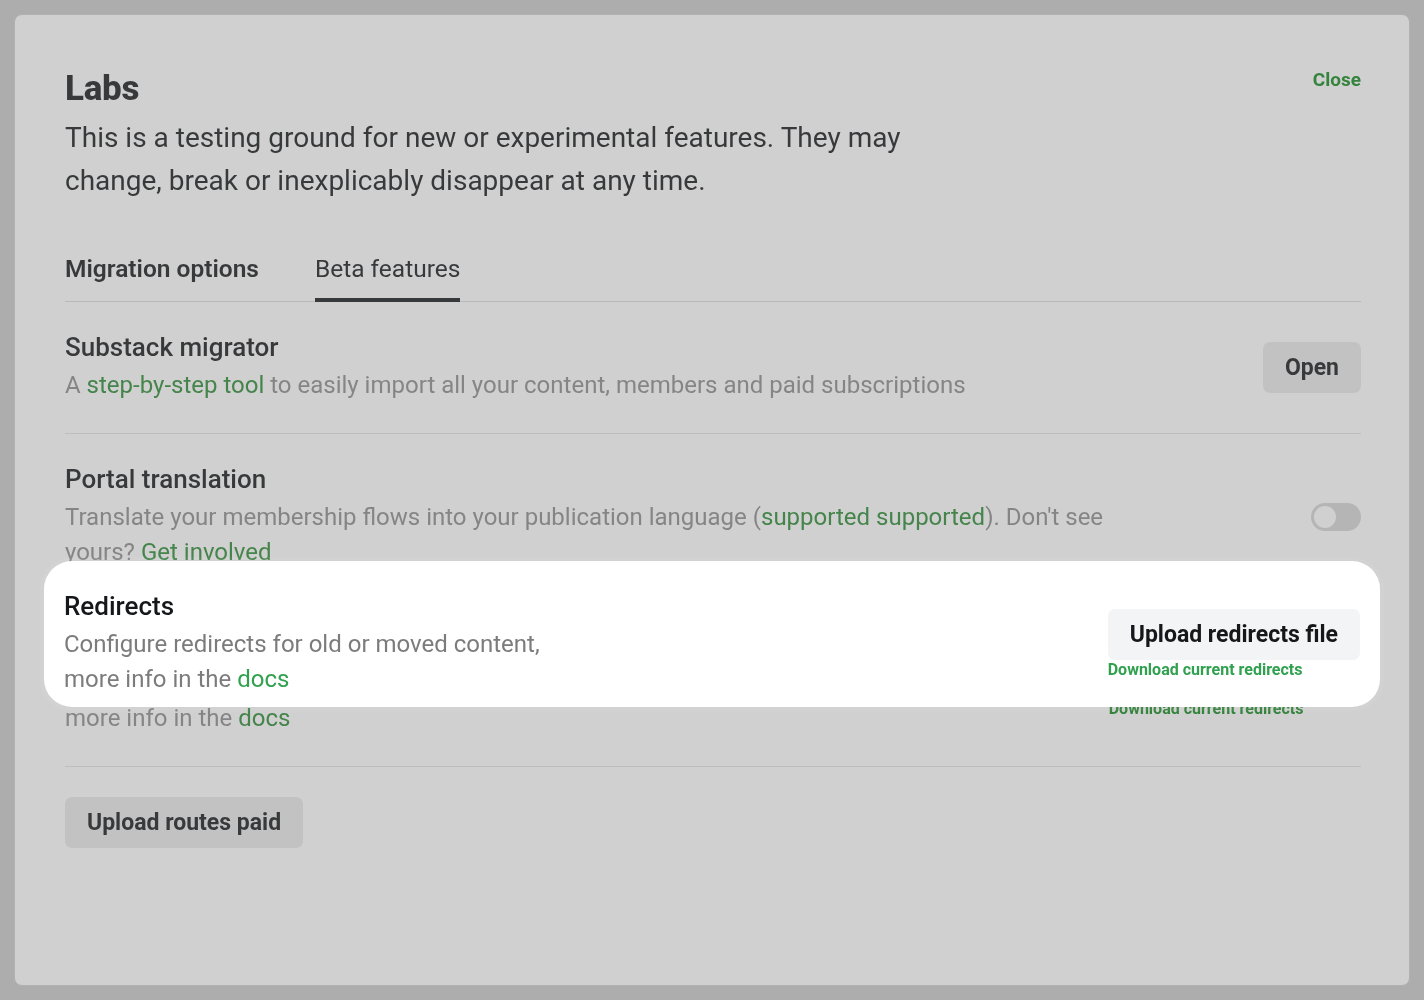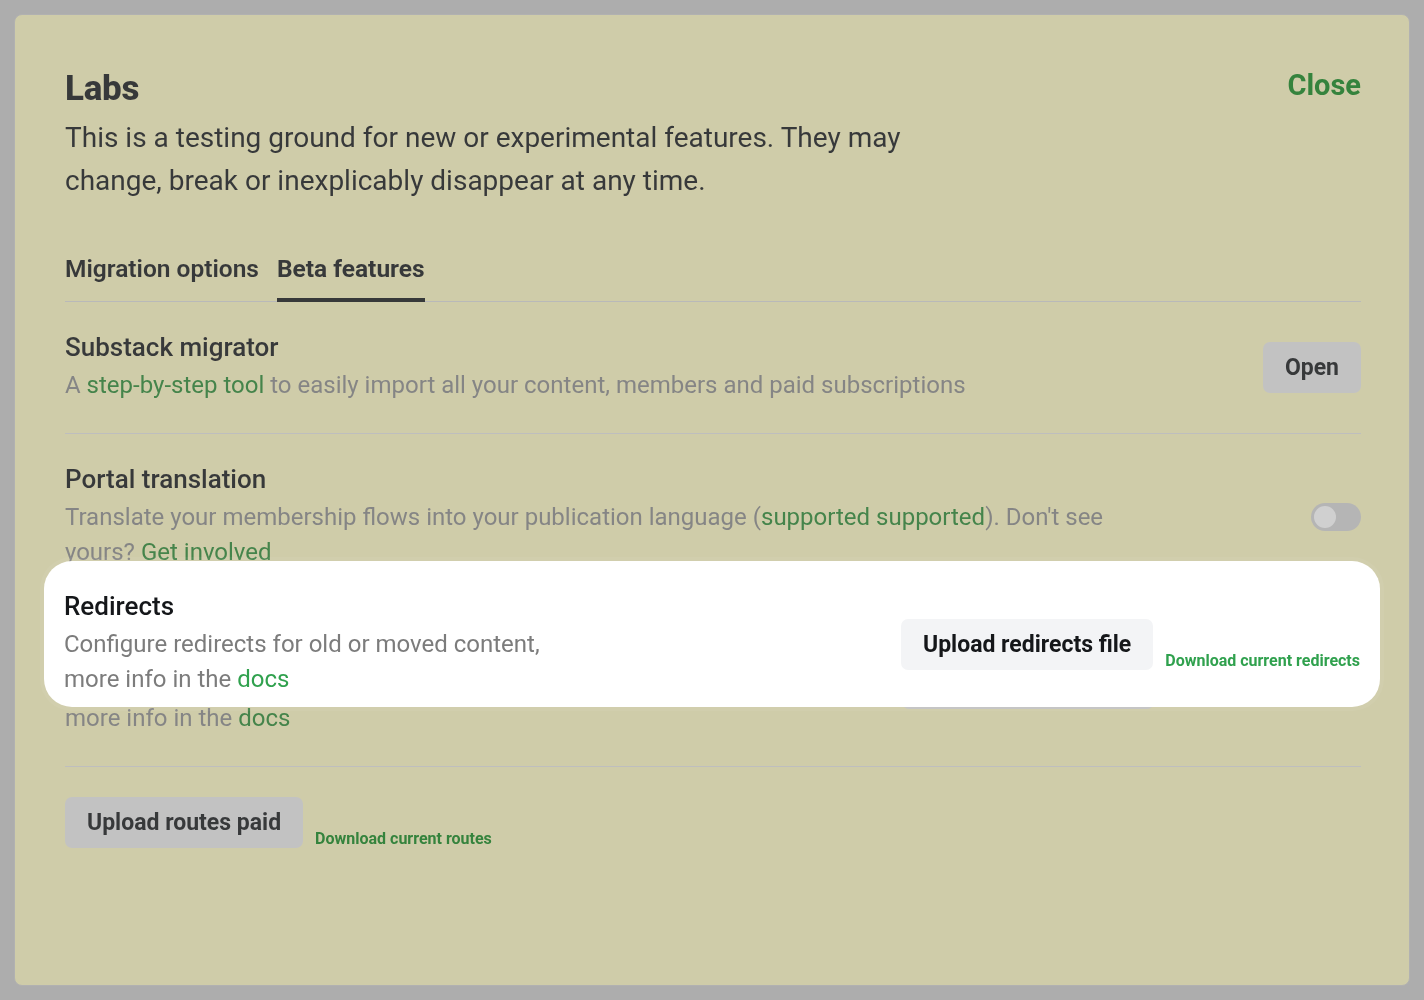--- a/index.html
+++ b/index.html
@@ -16,70 +16,70 @@
       overflow: hidden;
     }
     .panel-outer {
       position: absolute;
       left: 14px;
       top: 14px;
       width: 1396px;
       height: 972px;
       border: 1px solid #cfcfcf;
       border-radius: 8px;
-      background: #fef9c3;
+      background: #ffffff;
     }
     .panel {
       position: absolute;
       left: 50px;
       top: 53px;
       width: 1296px;
     }
     .header-row {
       display: flex;
       justify-content: space-between;
       align-items: flex-start;
       width: 100%;
     }
     .title {
       font-size: 35px;
       font-weight: 800;
       color: #15171a;
       letter-spacing: -0.3px;
     }
     .close-link {
-      font-size: 29px;
+      font-size: 19px;
       font-weight: 700;
       color: #11891e;
       cursor: pointer;
     }
     .subtitle {
       font-size: 28px;
       color: #15171a;
       line-height: 1.52;
       margin-top: 8px;
       max-width: 900px;
     }
     .tabs {
       display: flex;
-      gap: 18px;
+      gap: 56px;
       border-bottom: 1px solid #dcdcdc;
       margin-top: 52px;
       width: 100%;
     }
     .tab {
       font-size: 24.5px;
       font-weight: 600;
       color: #15171a;
       padding-bottom: 18px;
       cursor: pointer;
       position: relative;
     }
     .tab.active {
-      font-weight: 700;
+      font-weight: 400;
     }
     .tab.active::after {
       content: "";
       position: absolute;
       left: 0;
       right: 0;
       bottom: -1px;
       height: 4px;
       background: #15171a;
     }
@@ -118,23 +118,22 @@
       background: #eaeaea;
       border-radius: 7px;
       font-size: 23px;
       font-weight: 700;
       color: #15171a;
       cursor: pointer;
       white-space: nowrap;
     }
     .btn-col {
       display: flex;
-      flex-direction: row;
-      align-items: flex-end;
-      gap: 12px;
+      flex-direction: column;
+      align-items: flex-start;
     }
     .green-link {
       font-size: 16px;
       font-weight: 700;
       color: #11891e;
       cursor: pointer;
       white-space: nowrap;
     }
     .toggle {
       width: 50px;
@@ -256,21 +255,20 @@
       </div>
       <div class="btn-col">
         <div class="btn">Upload redirects file</div>
         <div class="green-link">Download current redirects</div>
       </div>
     </div>
 
     <div class="section last">
       <div class="btn-col">
         <div class="btn">Upload routes paid</div>
-        <div class="green-link">Download current routes</div>
       </div>
     </div>
 
   </div>
 </div>
 
 <div class="overlay"></div>
 
 <div class="highlight">
   <div class="inner-row">

